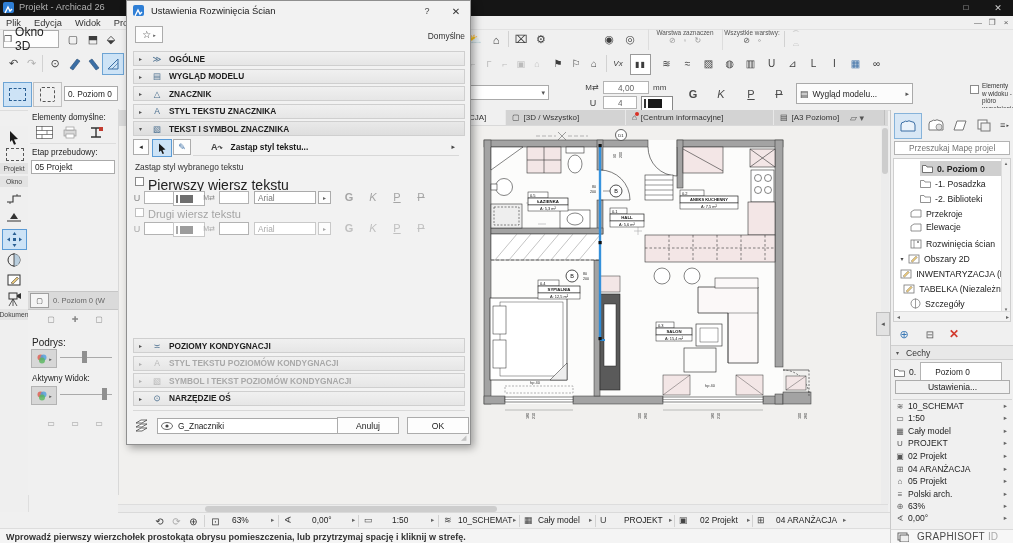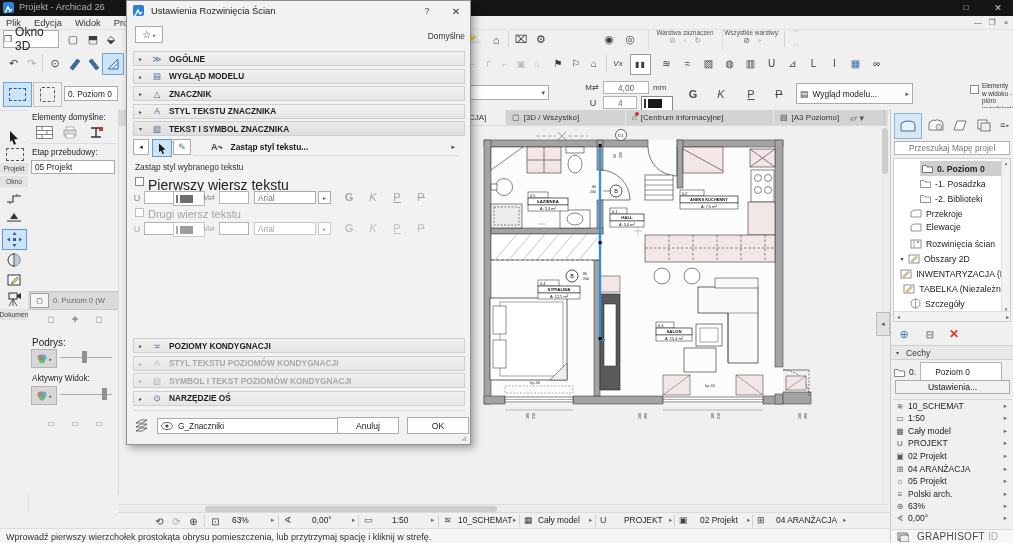--- a/index.html
+++ b/index.html
@@ -570,21 +570,21 @@
     <span class="abs bb-ic" style="left:561px;top:2px;">▣</span>
     <span class="abs bb-lbl" style="left:582px;top:2px;">02 Projekt</span>
     <span class="abs bb-ar" style="left:626px;top:3px;">▸</span>
     <div class="abs sep" style="left:634px;top:2px;height:12px;"></div>
     <span class="abs bb-ic" style="left:639px;top:2px;">⊞</span>
     <span class="abs bb-lbl" style="left:658px;top:2px;">04 ARANŻACJA</span>
     <span class="abs bb-ar" style="left:722px;top:3px;">▸</span>
   </div>
 
   <div class="abs flex" id="statusbar">
-    <span style="margin-left:6px;font-size:9px;color:#333;">Wprowadź pierwszy wierzchołek prostokąta obrysu pomieszczenia, lub przytrzymaj spację i kliknij w strefę.</span>
+    <span style="margin-left:6px;font-size:9px;color:#333;font-weight:bold;">Wprowadź pierwszy wierzchołek prostokąta obrysu pomieszczenia, lub przytrzymaj spację i kliknij w strefę.</span>
   </div>
 
   <div class="abs" id="sidebar">
 
     <div class="abs g" style="left:3px;top:3px;width:26px;height:24px;background:#d8e7f5;border:1px solid #86b3da;">
       <svg width="16" height="12" viewBox="0 0 16 12">
           <path d="M1,11 V5 Q1,2 4,2 Q5,0.5 7,1.5 Q9,0 11,1.5 Q15,1.5 15,5 V11 Z" fill="#eaf2fa" stroke="#3a6ea5" stroke-width="1"></path>
         </svg>
     </div>
     <div class="abs g" style="left:33px;top:5px;width:24px;height:20px;">

